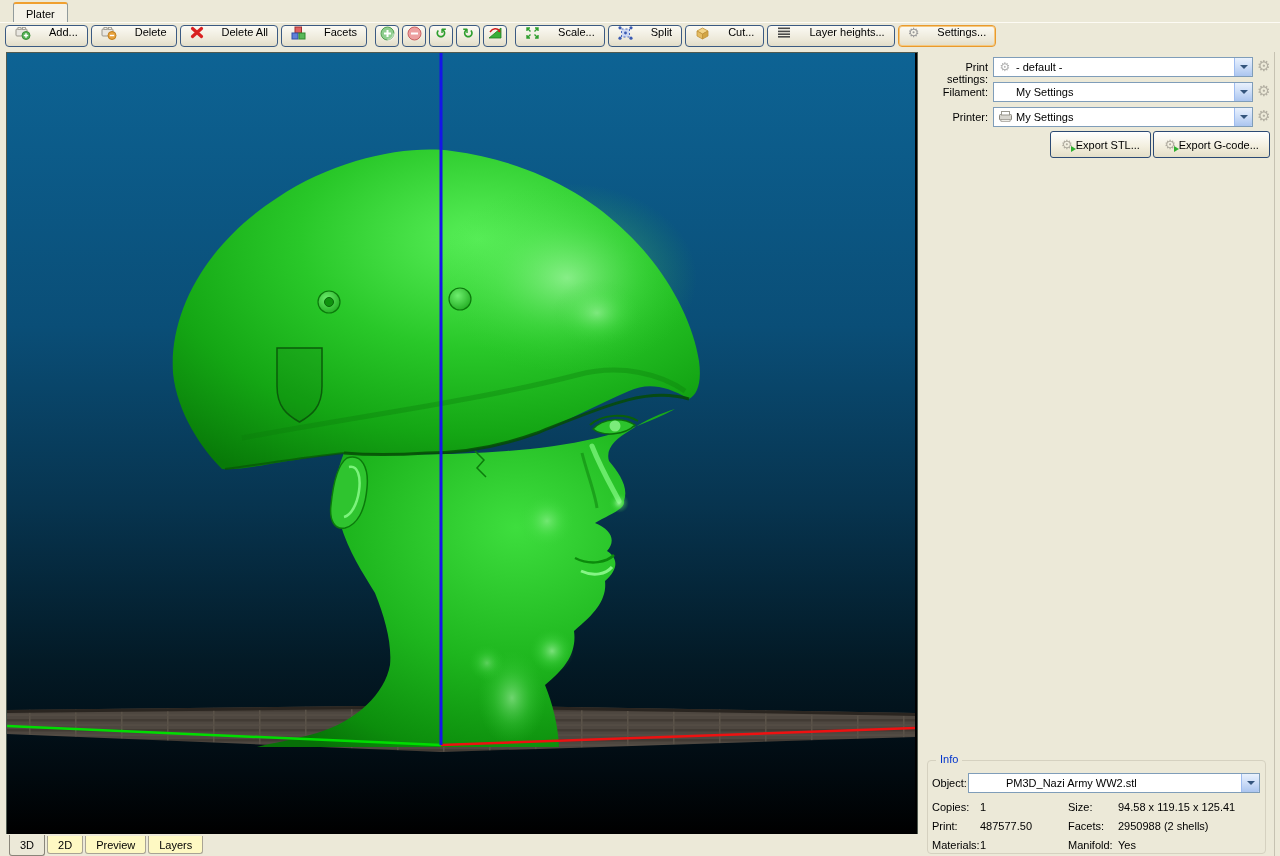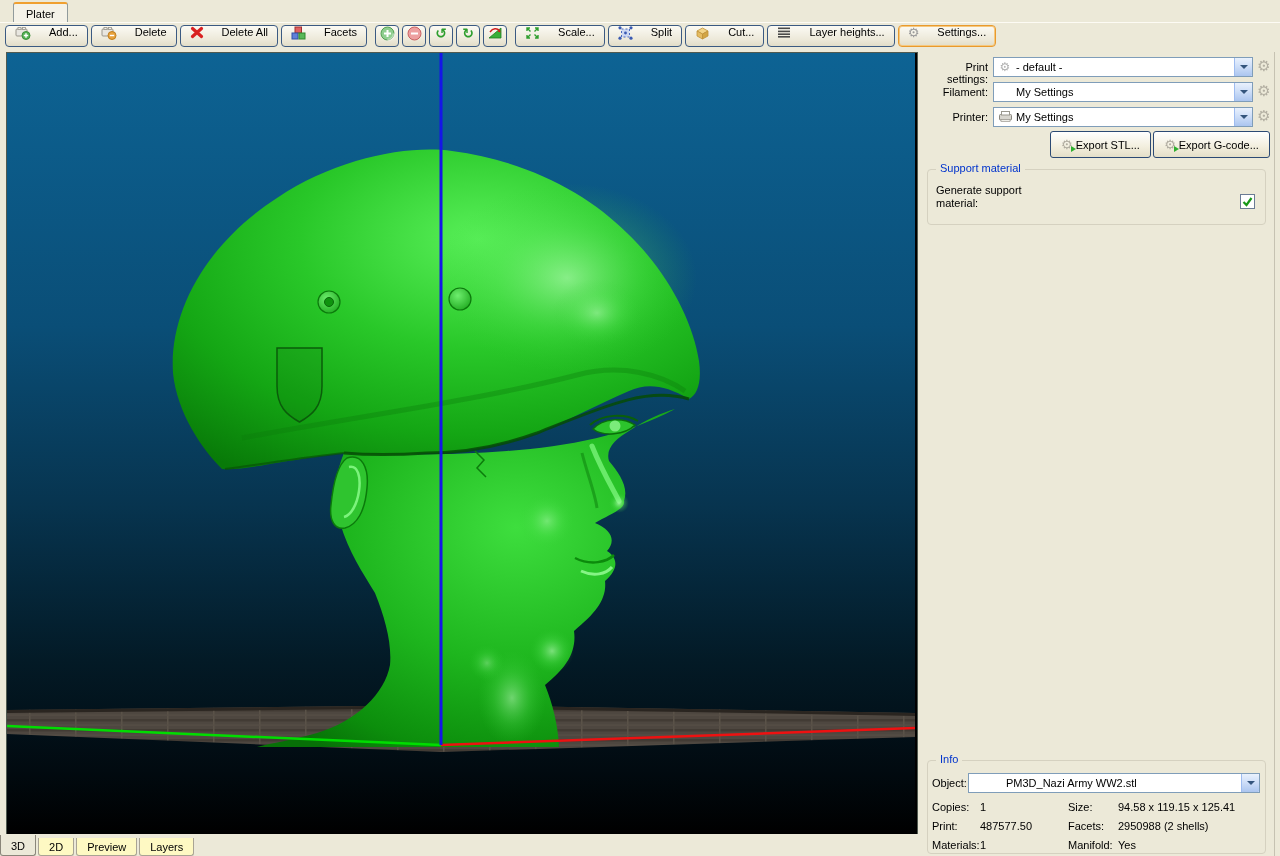--- a/index.html
+++ b/index.html
@@ -51,21 +51,21 @@
       border-top:3px solid transparent;border-bottom:3px solid transparent;border-left:5px solid #2fae2f;}
   .groupbox{position:absolute;border:1px solid #d5d1c0;border-radius:4px;}
   .legend{position:absolute;top:-8px;left:8px;background:#ece9d8;padding:0 4px;color:#0033cc;}
   .checkbox{position:absolute;width:13px;height:13px;background:#fff;border:1px solid #6a7b94;
       display:flex;align-items:center;justify-content:center;}
 
   .info-grid span{position:absolute;white-space:nowrap;}
 
   
   .bottom-tabs{position:absolute;left:0;top:834px;width:920px;height:22px;background:#ece9d8;
-      display:flex;align-items:flex-end;padding-left:0;box-sizing:border-box;}
+      display:flex;align-items:center;padding-left:9px;box-sizing:border-box;}
   .vtab{height:16px;padding:1px 10px 0 10px;margin-right:2px;background:#fef9c3;
       border:1px solid #a9a494;border-top:none;border-radius:0 0 3px 3px;display:flex;align-items:center;}
   .vtab.sel{height:19px;background:#ece9d8;border-color:#8a867a;}
 </style>
 </head>
 <body>
 
 <div class="app">
 
   <div class="tabstrip">
@@ -368,29 +368,20 @@
 
     <div class="xp-btn" style="left:128px;top:79px;width:101px;">
       <span class="exp-ico glyph">⚙<b></b></span>
       <span>Export STL...</span>
     </div>
     <div class="xp-btn" style="left:231px;top:79px;width:117px;">
       <span class="exp-ico glyph">⚙<b></b></span>
       <span>Export G-code...</span>
     </div>
 
-    <div class="groupbox" style="left:5px;top:117px;width:337px;height:54px;">
-      <span class="legend">Support material</span>
-      <div style="position:absolute;left:8px;top:14px;width:100px;line-height:13px;">Generate support material:</div>
-      <span class="checkbox" style="right:10px;top:24px;">
-        <svg width="11" height="11">
-            <polyline points="1.5,6 4.5,9 9.5,2" fill="none" stroke="#189818" stroke-width="2.2"></polyline>
-          </svg>
-      </span>
-    </div>
 
     <div class="groupbox" style="left:5px;top:708px;width:337px;height:92px;">
       <span class="legend">Info</span>
       <span style="position:absolute;left:4px;top:16px;">Object:</span>
       <div class="combo" style="left:40px;top:12px;width:292px;padding-left:33px;">
         <span class="ctext" style="padding-left:4px;">PM3D_Nazi Army WW2.stl</span>
         <span class="arrowbtn">
             <i></i>
           </span>
       </div>

